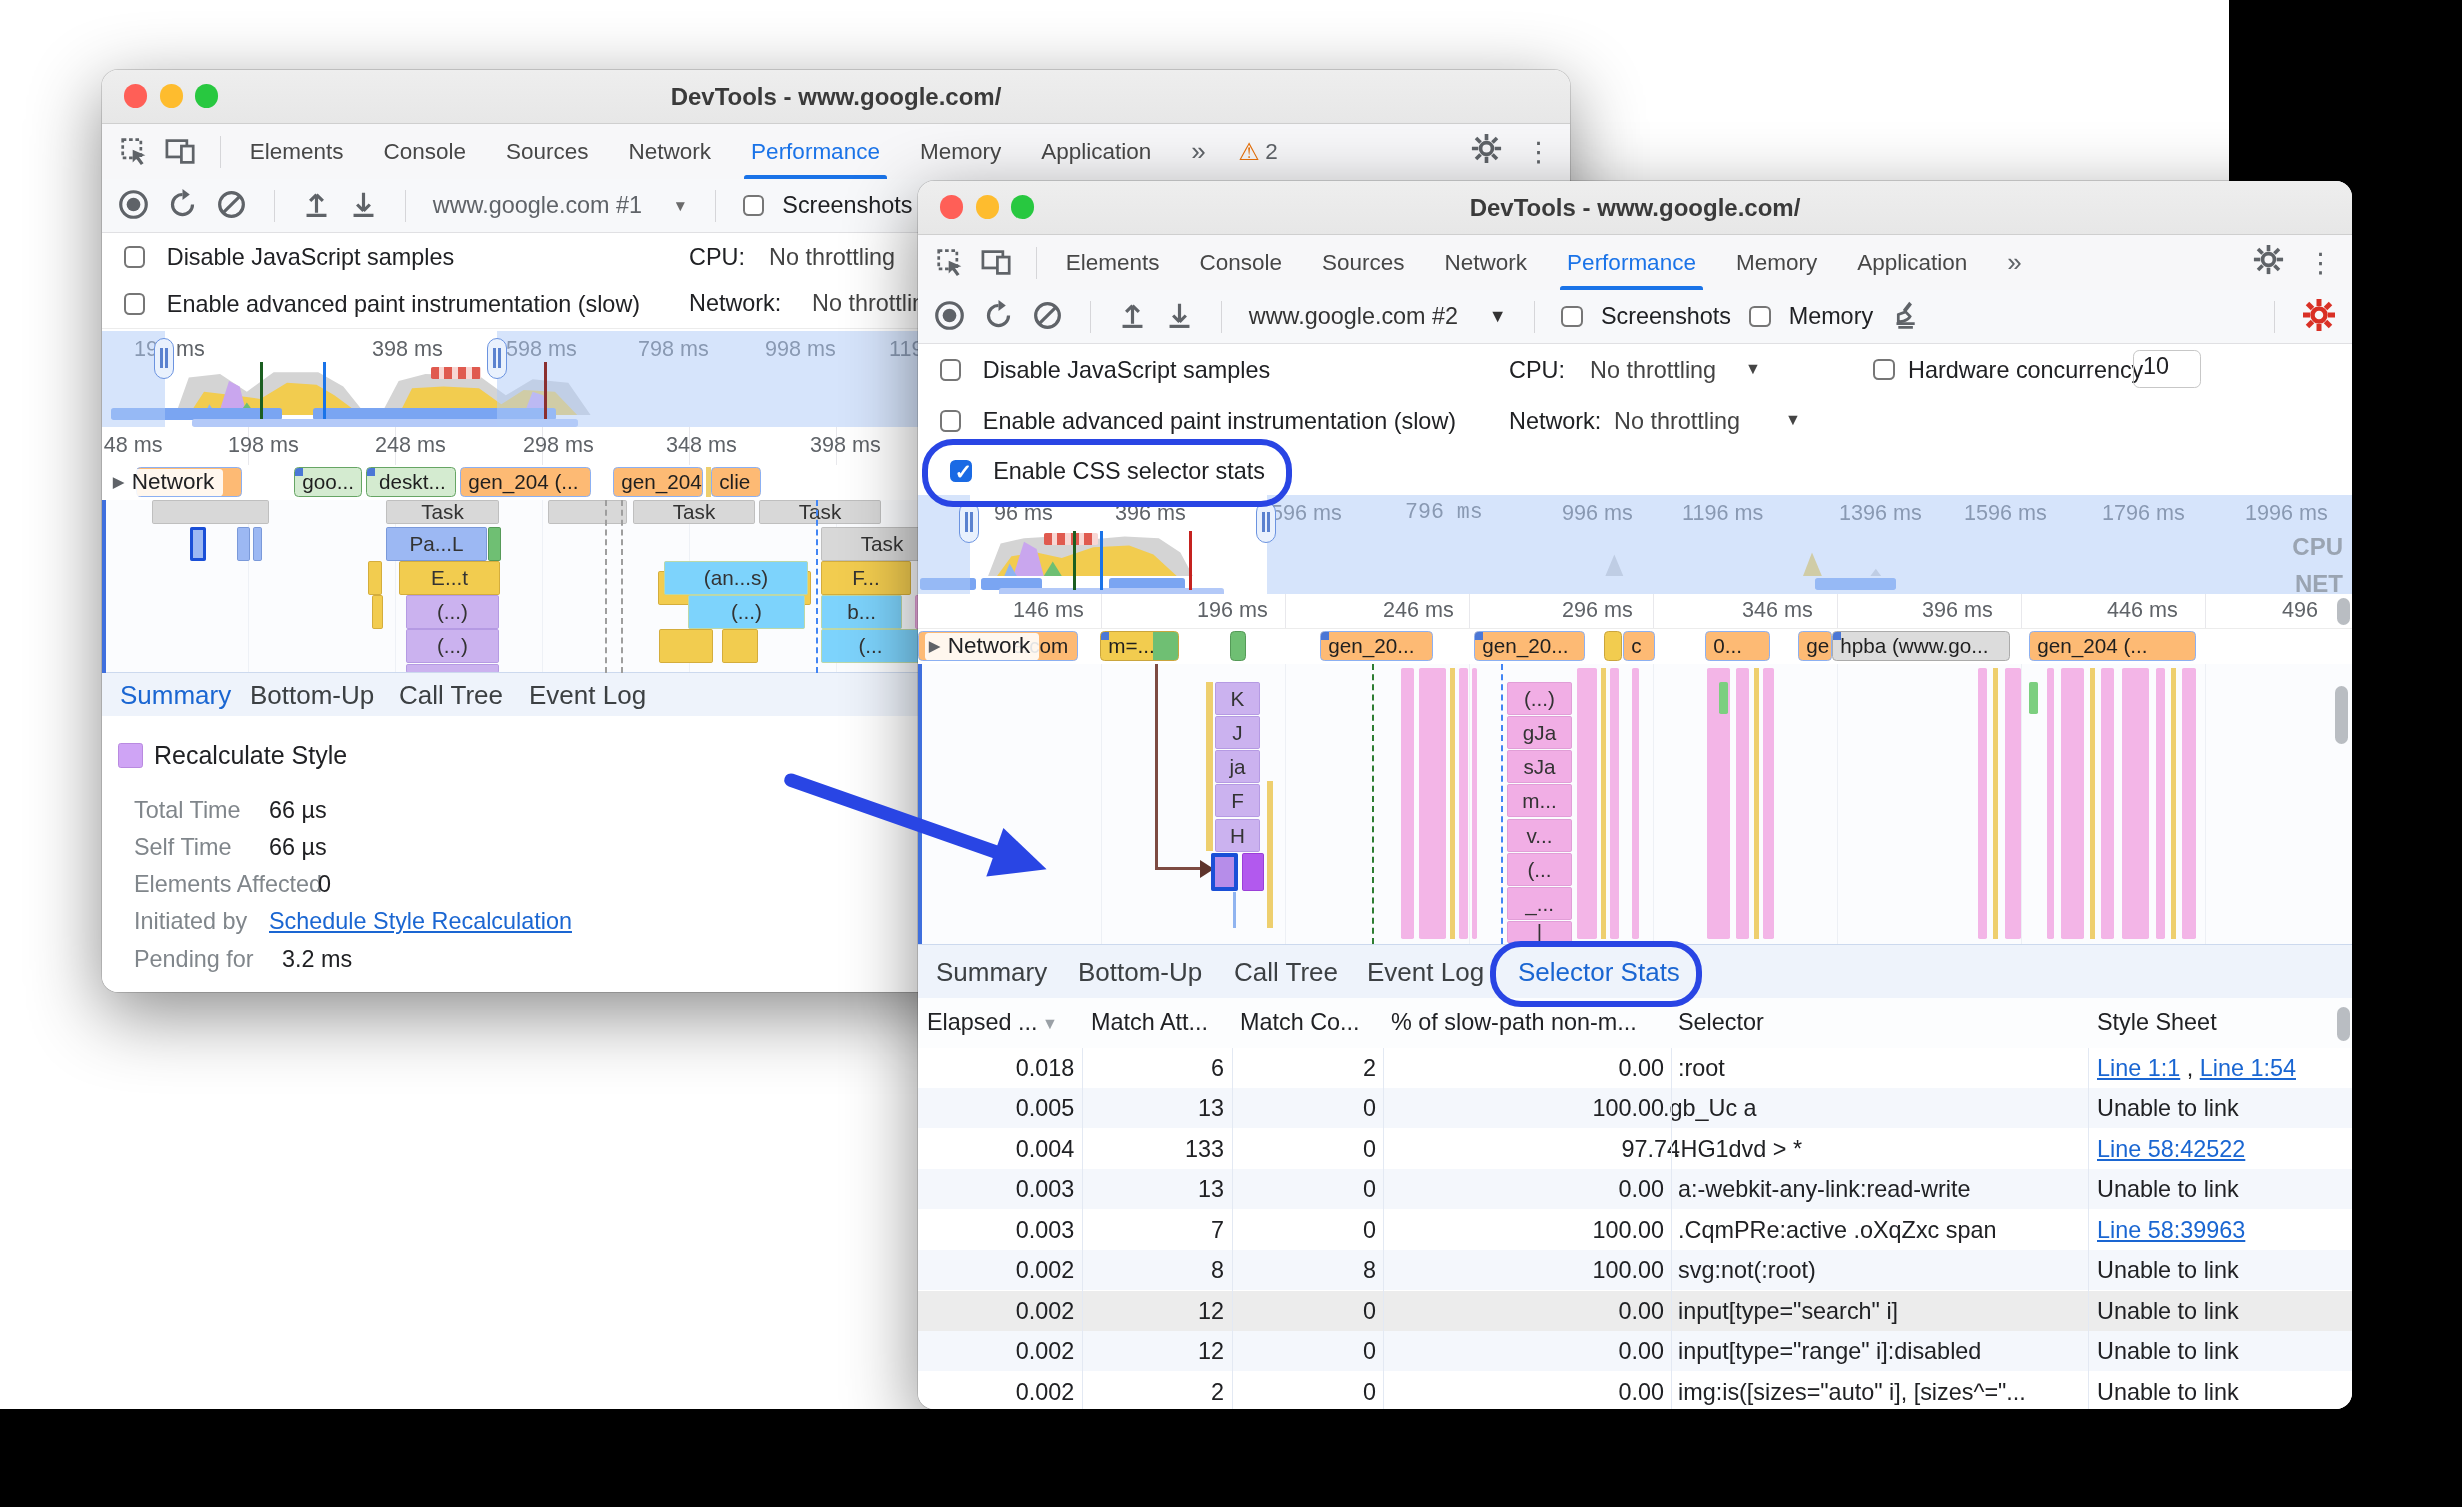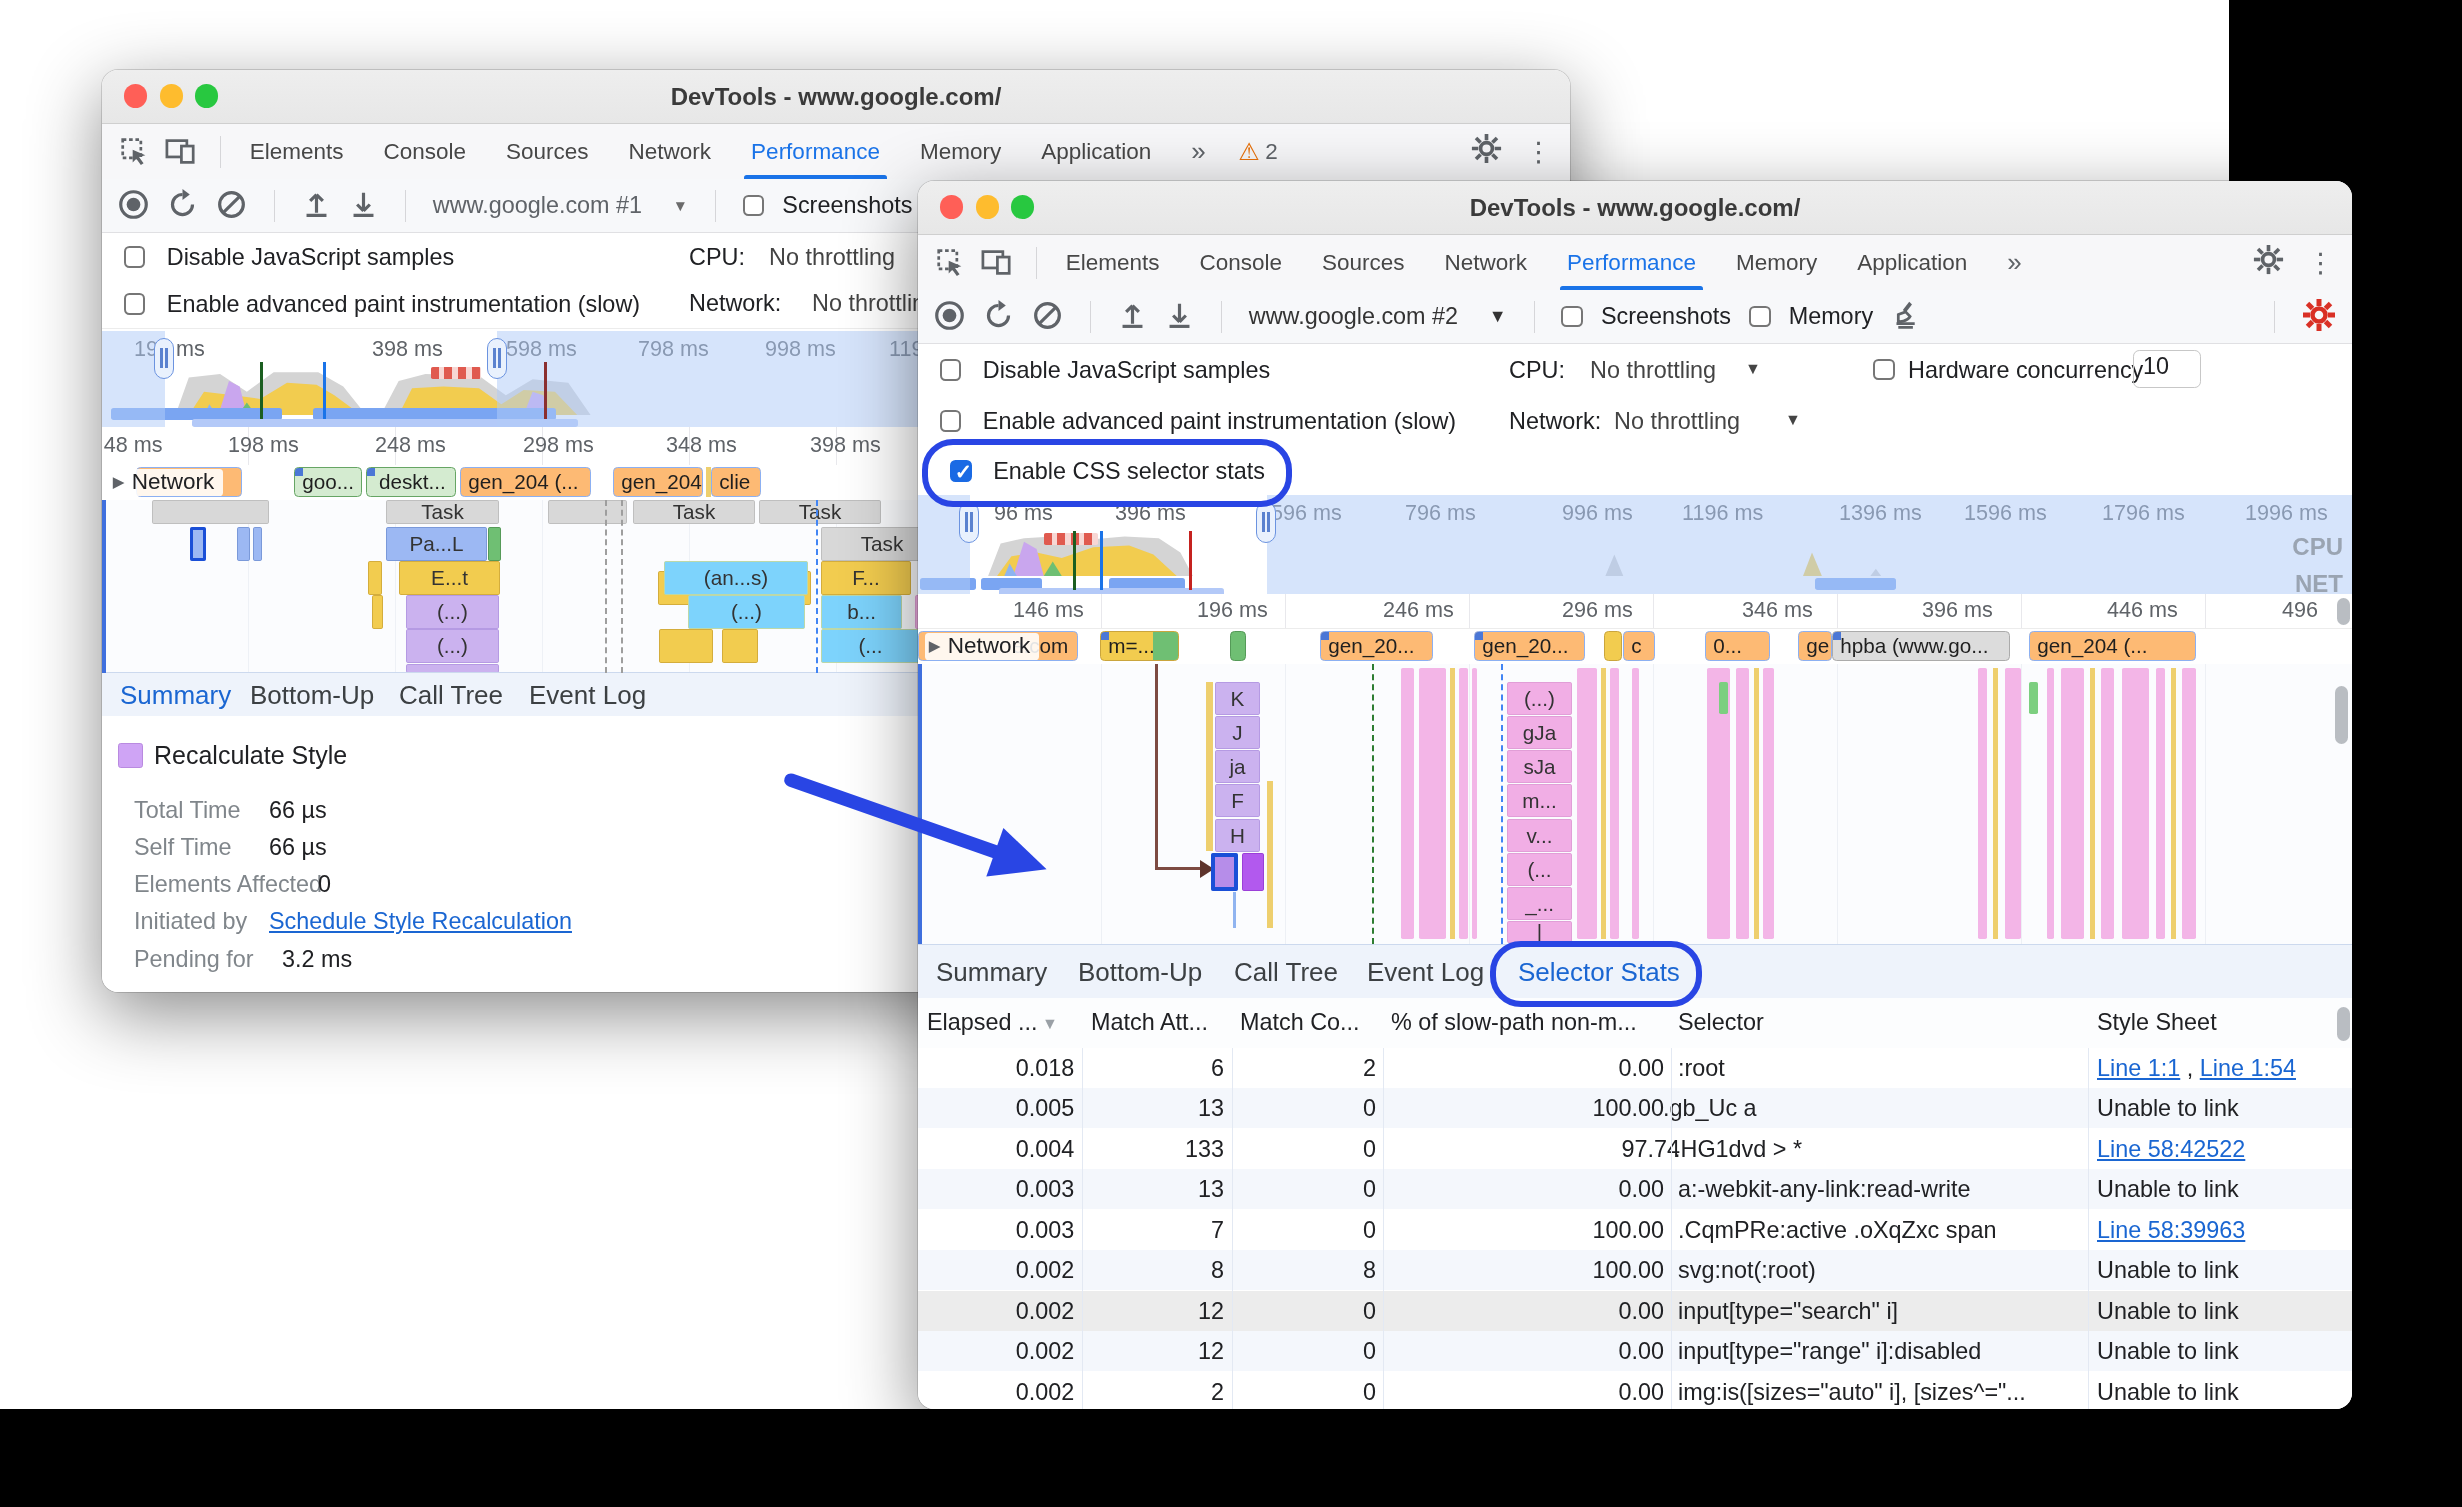--- a/index.html
+++ b/index.html
@@ -455,21 +455,21 @@
         <span>✓</span>
       </span>
     <span class="lbl">Enable CSS selector stats</span>
   </div>
   <div class="oval" style="left:3.6px;top:258px;width:358px;height:56px;"></div>
 
   <div class="ov" style="top:314px;height:100px;">
     <span class="tick" style="left:76px;">96 ms</span>
     <span class="tick" style="left:197px;">396 ms</span>
     <span class="tick" style="left:353px;">596 ms</span>
-    <span class="tick" style="left:487px;">796 ms</span>
+    <span class="tick" style="left:487px;font-family:Liberation Mono, monospace;">796 ms</span>
     <span class="tick" style="left:644px;">996 ms</span>
     <span class="tick" style="left:764px;">1196 ms</span>
     <span class="tick" style="left:921px;">1396 ms</span>
     <span class="tick" style="left:1046px;">1596 ms</span>
     <span class="tick" style="left:1184px;">1796 ms</span>
     <span class="tick" style="left:1327px;">1996 ms</span>
     <svg class="abs" style="left:0;top:36px;" width="1434" height="45" viewBox="0 0 1596 50">
       <path d="M78 50 L92 14 L118 8 L150 6 L185 10 L230 6 L268 8 L292 24 L306 50 Z" fill="#d4d4d4"></path>
       <path d="M88 50 L104 28 L132 24 L160 30 L195 18 L235 16 L262 26 L288 50 Z" fill="#f2cc4f"></path>
       <path d="M106 50 L118 12 L132 20 L140 50 Z" fill="#c9a6ee"></path>

